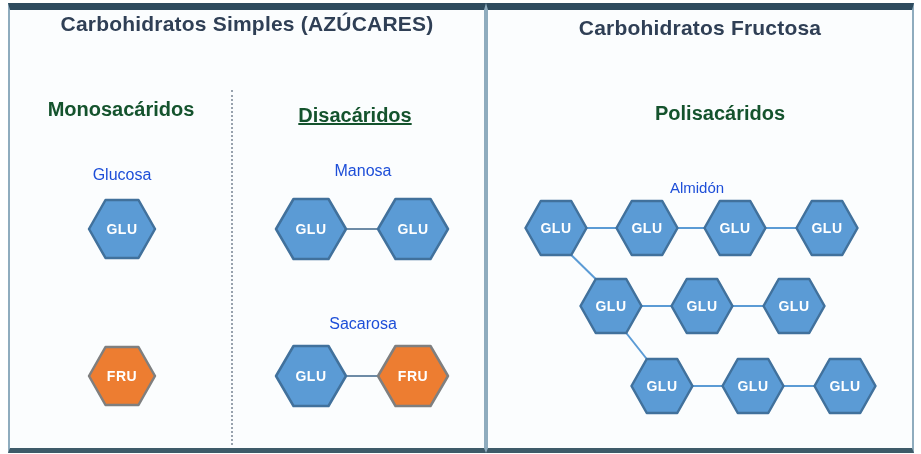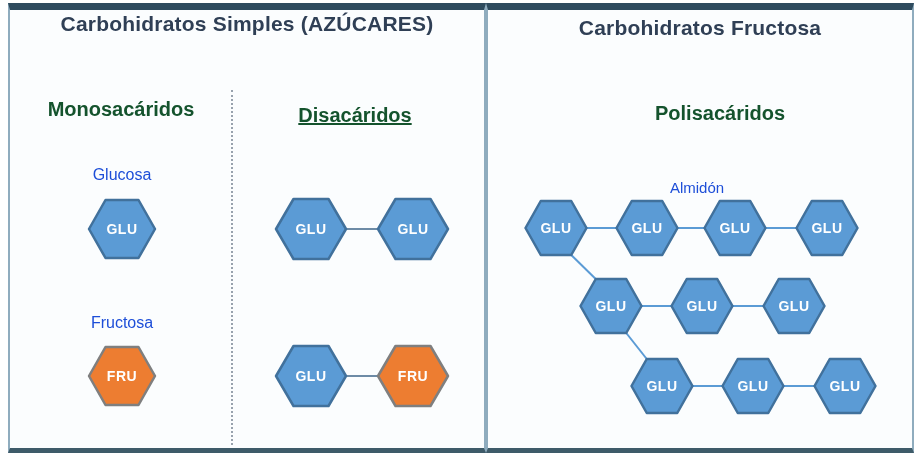--- a/index.html
+++ b/index.html
@@ -47,21 +47,22 @@
   <div class="t title" id="title-simples">Carbohidratos Simples (AZÚCARES)</div>
   <div class="t title" id="title-complejos">Carbohidratos Fructosa</div>
 
   <div id="divider"></div>
 
   <div class="t heading" id="head-mono">Monosacáridos</div>
   <div class="t heading" id="head-di">Disacáridos</div>
   <div class="t heading" id="head-poli">Polisacáridos</div>
 
   <div class="t lbl" id="lbl-glucosa">Glucosa</div>
-  <div class="t lbl" id="lbl-fructosa">Fructosa</div>
+  <div class="t lbl" id="lbl-manosa">Manosa</div>
+  <div class="t lbl" id="lbl-sacarosa">Sacarosa</div>
   <div class="t lbl" id="lbl-almidon">Almidón</div>
 
   <svg id="molecule-layer" width="921" height="454" viewBox="0 0 921 454">
       <g>
         <polygon points="89,229 105.5,200 138.5,200 155,229 138.5,258 105.5,258" fill="#5B9BD5" stroke="#41719C" stroke-width="2.5" stroke-linejoin="round"></polygon>
         <text x="122" y="234" text-anchor="middle" class="unit-text">GLU</text>
       </g>
       <g>
         <polygon points="89,376 105.5,347 138.5,347 155,376 138.5,405 105.5,405" fill="#ED7D31" stroke="#7F7F7F" stroke-width="2.5" stroke-linejoin="round"></polygon>
         <text x="122" y="381" text-anchor="middle" class="unit-text">FRU</text>

